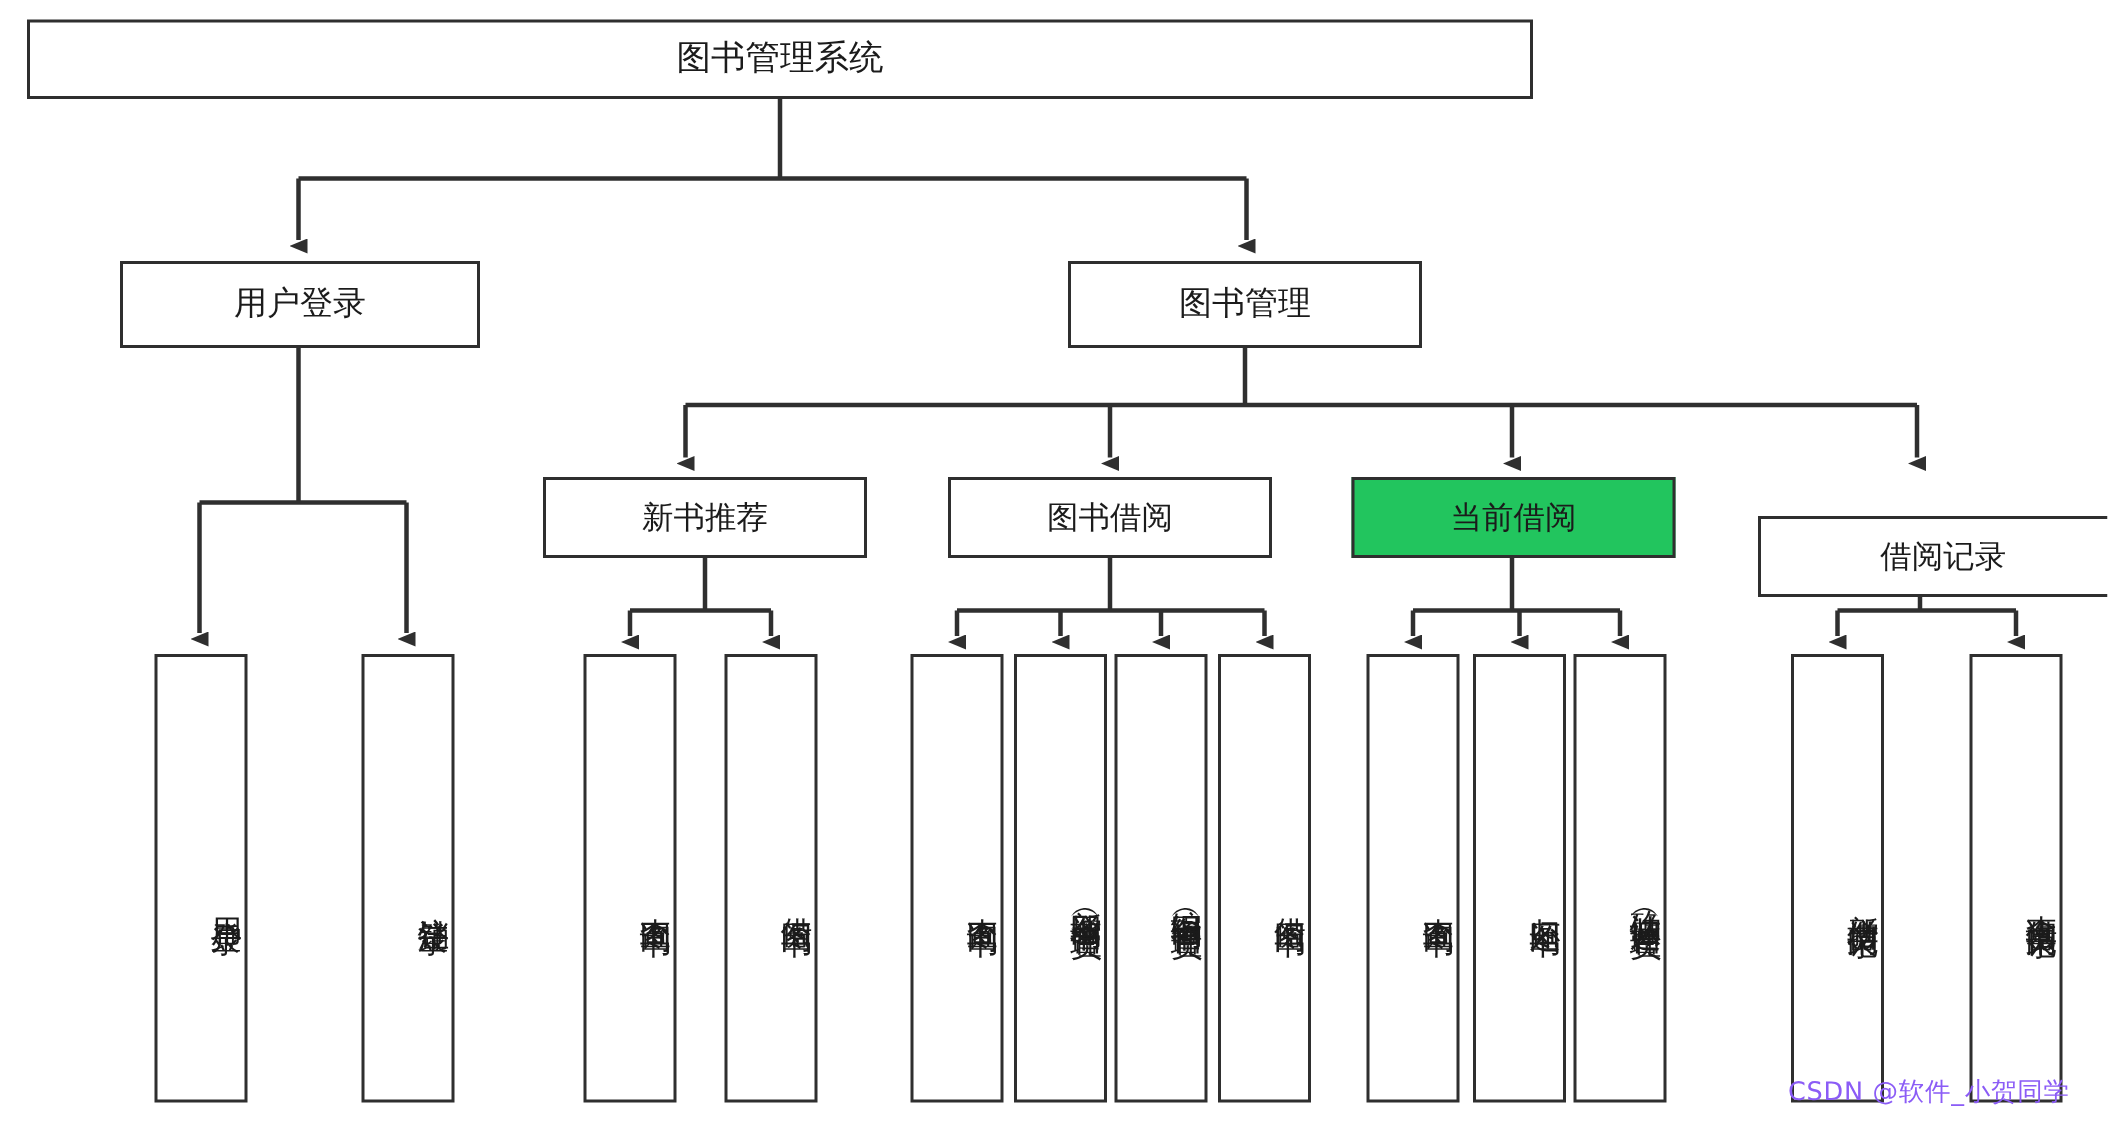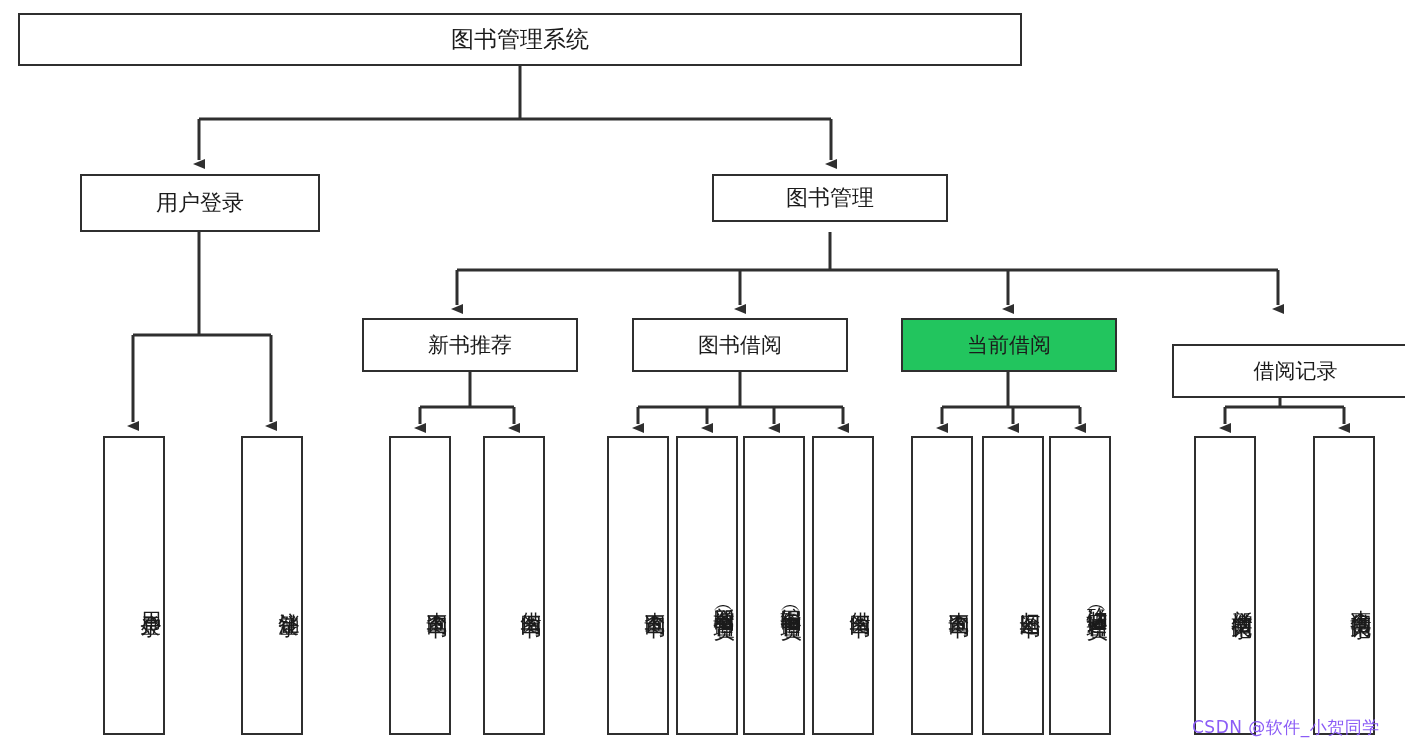--- a/index.html
+++ b/index.html
@@ -116,21 +116,21 @@
       <path d="M1280,372 L1280,407"></path>
       <path d="M1225,407 L1344,407"></path>
       <path d="M1225,407 L1225,424" marker-end="url(#arrow)"></path>
       <path d="M1344,407 L1344,424" marker-end="url(#arrow)"></path>
     </g>
   </svg>
 
   <div class="node node-root" style="left: 18px; top: 13px; width: 1004px; height: 53px; border-color: rgb(47, 47, 47); background: rgb(255, 255, 255); color: rgb(27, 27, 27); text-align: right;">图书管理系统</div>
 
   <div class="node node-l1" style="left: 80px; top: 174px; width: 240px; height: 58px; border-color: rgb(47, 47, 47); background: rgb(255, 255, 255); color: rgb(27, 27, 27);">用户登录</div>
-  <div class="node node-l1" style="left: 712px; top: 174px; width: 236px; height: 48px; border-color: rgb(47, 47, 47); background: rgb(255, 255, 255); color: rgb(27, 27, 27);">图书管理</div>
+  <div class="node node-l1" style="left: 712px; top: 174px; width: 236px; height: 58px; border-color: rgb(47, 47, 47); background: rgb(255, 255, 255); color: rgb(27, 27, 27);">图书管理</div>
 
   <div class="node node-l2" style="left: 362px; top: 318px; width: 216px; height: 54px; border-color: rgb(47, 47, 47); background: rgb(255, 255, 255); color: rgb(27, 27, 27);">新书推荐</div>
   <div class="node node-l2" style="left: 632px; top: 318px; width: 216px; height: 54px; border-color: rgb(47, 47, 47); background: rgb(255, 255, 255); color: rgb(27, 27, 27);">图书借阅</div>
   <div class="node node-l2" style="left: 901px; top: 318px; width: 216px; height: 54px; border-color: rgb(47, 47, 47); background: #22c55e; color: rgb(27, 27, 27);">当前借阅</div>
   <div class="node node-l2" style="left: 1172px; top: 318px; width: 247px; height: 54px; border-color: rgb(47, 47, 47); background: rgb(255, 255, 255); color: rgb(27, 27, 27); margin-top: 26px;">借阅记录</div>
 
   <div class="node node-leaf" style="left: 103px; top: 436px; width: 62px; height: 299px; border-color: rgb(47, 47, 47); background: rgb(255, 255, 255); color: rgb(27, 27, 27);">用户登录</div>
   <div class="node node-leaf" style="left: 241px; top: 436px; width: 62px; height: 299px; border-color: rgb(47, 47, 47); background: rgb(255, 255, 255); color: rgb(27, 27, 27);">注销登录</div>
   <div class="node node-leaf" style="left: 389px; top: 436px; width: 62px; height: 299px; border-color: rgb(47, 47, 47); background: rgb(255, 255, 255); color: rgb(27, 27, 27);">查询图书</div>
   <div class="node node-leaf" style="left: 483px; top: 436px; width: 62px; height: 299px; border-color: rgb(47, 47, 47); background: rgb(255, 255, 255); color: rgb(27, 27, 27);">借阅图书</div>

